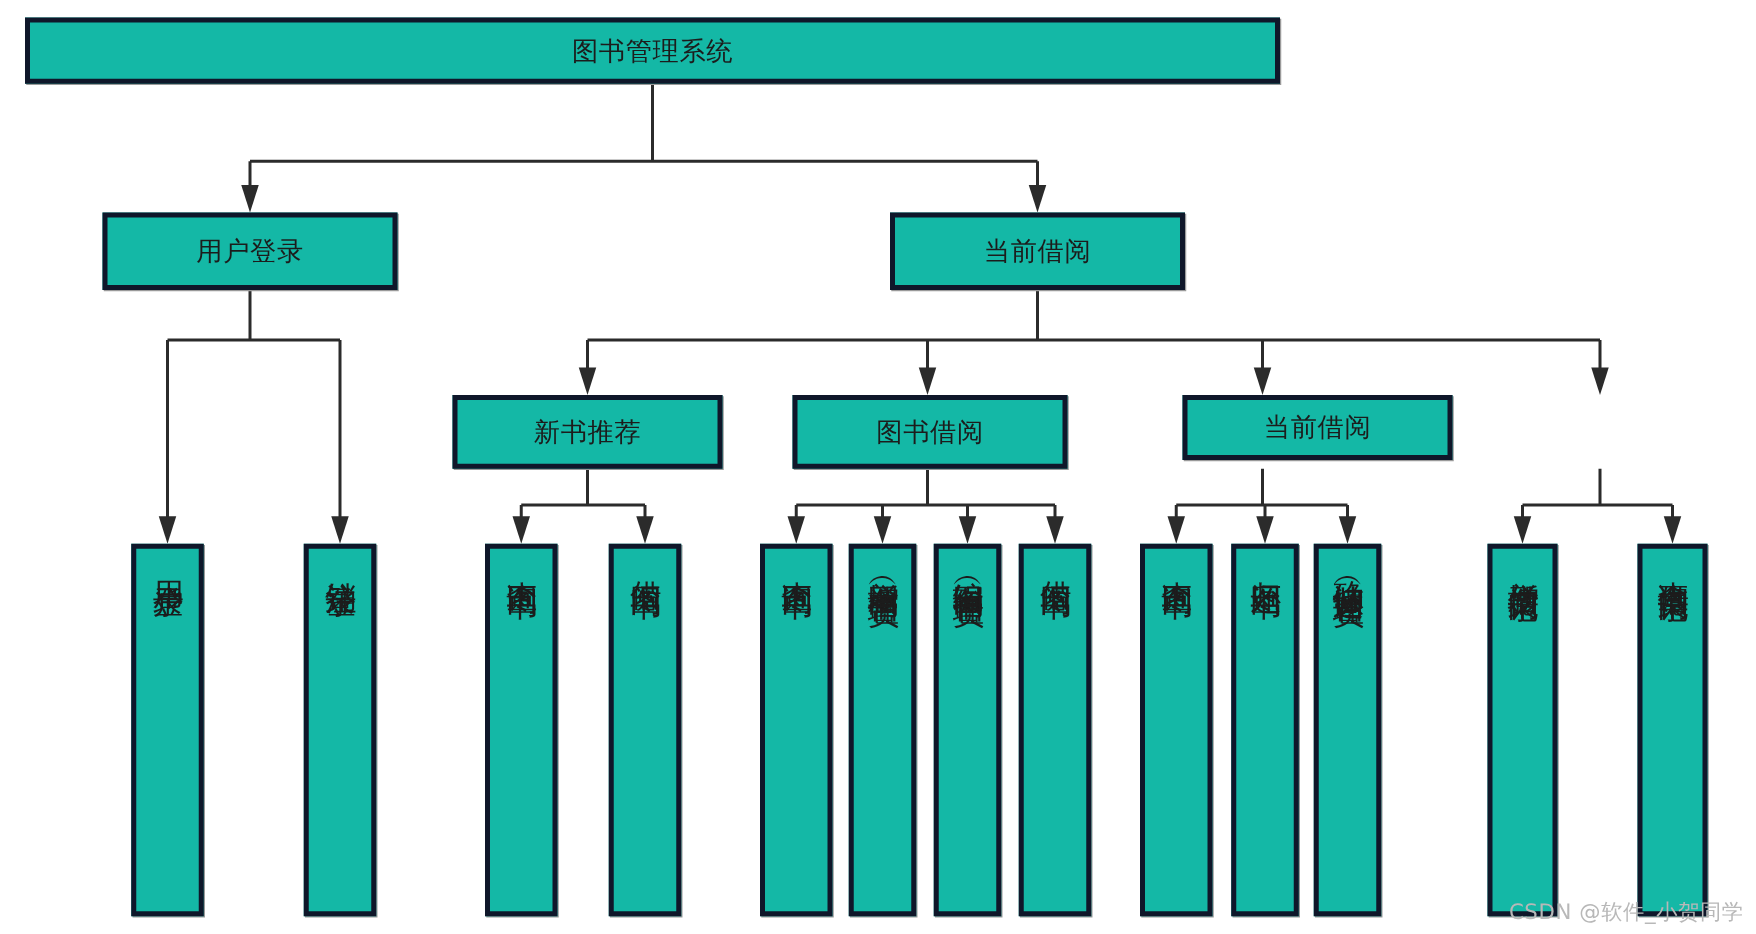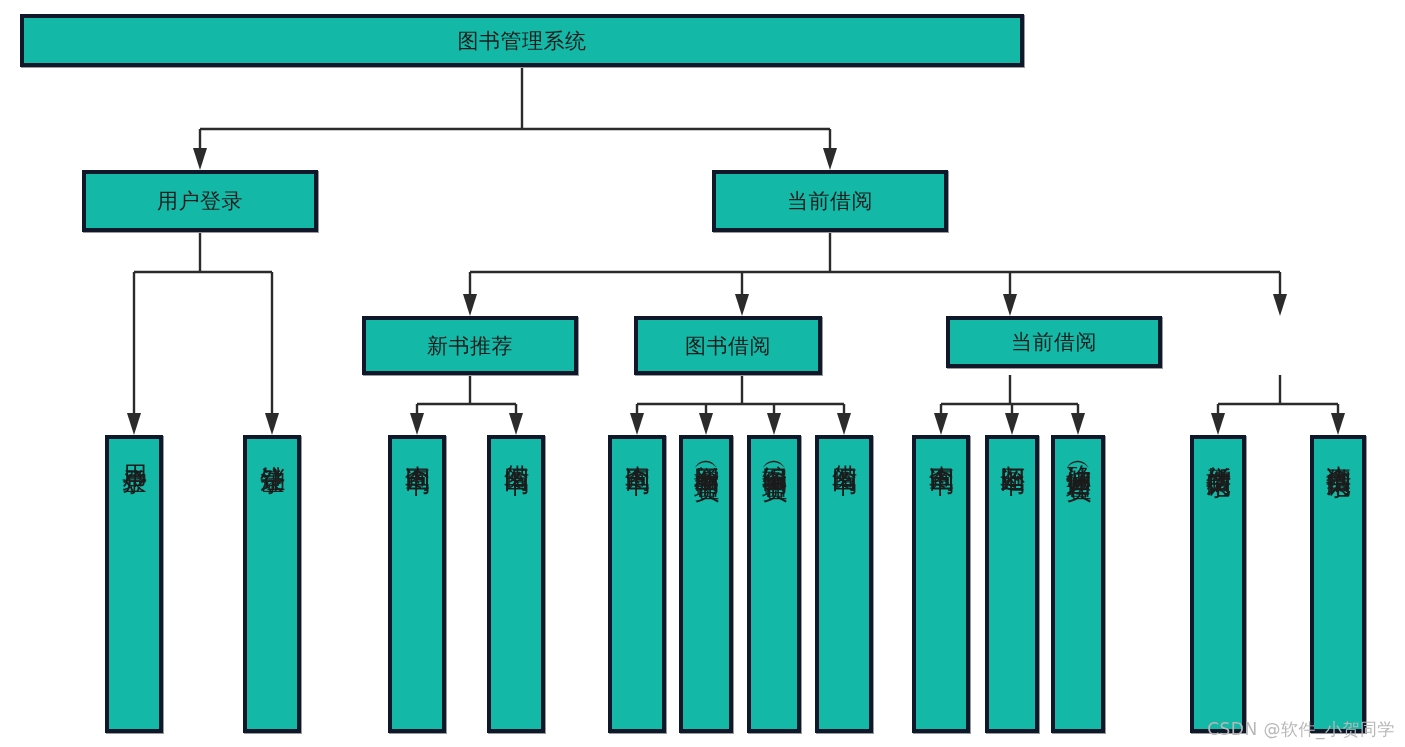--- a/index.html
+++ b/index.html
@@ -158,21 +158,21 @@
   <div class="node-box level2-box" id="box-l2-0" style="left: 82px; top: 170px; width: 236px; height: 62px;">
     <span class="node-label-h">用户登录</span>
   </div>
   <div class="node-box level2-box" id="box-l2-1" style="left: 712px; top: 170px; width: 236px; height: 62px;">
     <span class="node-label-h">当前借阅</span>
   </div>
 
   <div class="node-box level3-box" id="box-l3-0" style="left: 362px; top: 316px; width: 216px; height: 59px;">
     <span class="node-label-h">新书推荐</span>
   </div>
-  <div class="node-box level3-box" id="box-l3-1" style="left: 634px; top: 316px; width: 188px; height: 59px; padding-left: 44px;">
+  <div class="node-box level3-box" id="box-l3-1" style="left: 634px; top: 316px; width: 220px; height: 59px; padding-left: 44px;">
     <span class="node-label-h">图书借阅</span>
   </div>
   <div class="node-box level3-box" id="box-l3-2" style="left: 946px; top: 316px; width: 216px; height: 52px;">
     <span class="node-label-h">当前借阅</span>
   </div>
 
   <div class="node-box leaf-box" id="box-leaf-0" style="left: 105px; top: 435px; width: 58px; height: 298px;">
     <span class="node-label-v">用户登录</span>
   </div>
   <div class="node-box leaf-box" id="box-leaf-1" style="left: 243px; top: 435px; width: 58px; height: 298px;">

